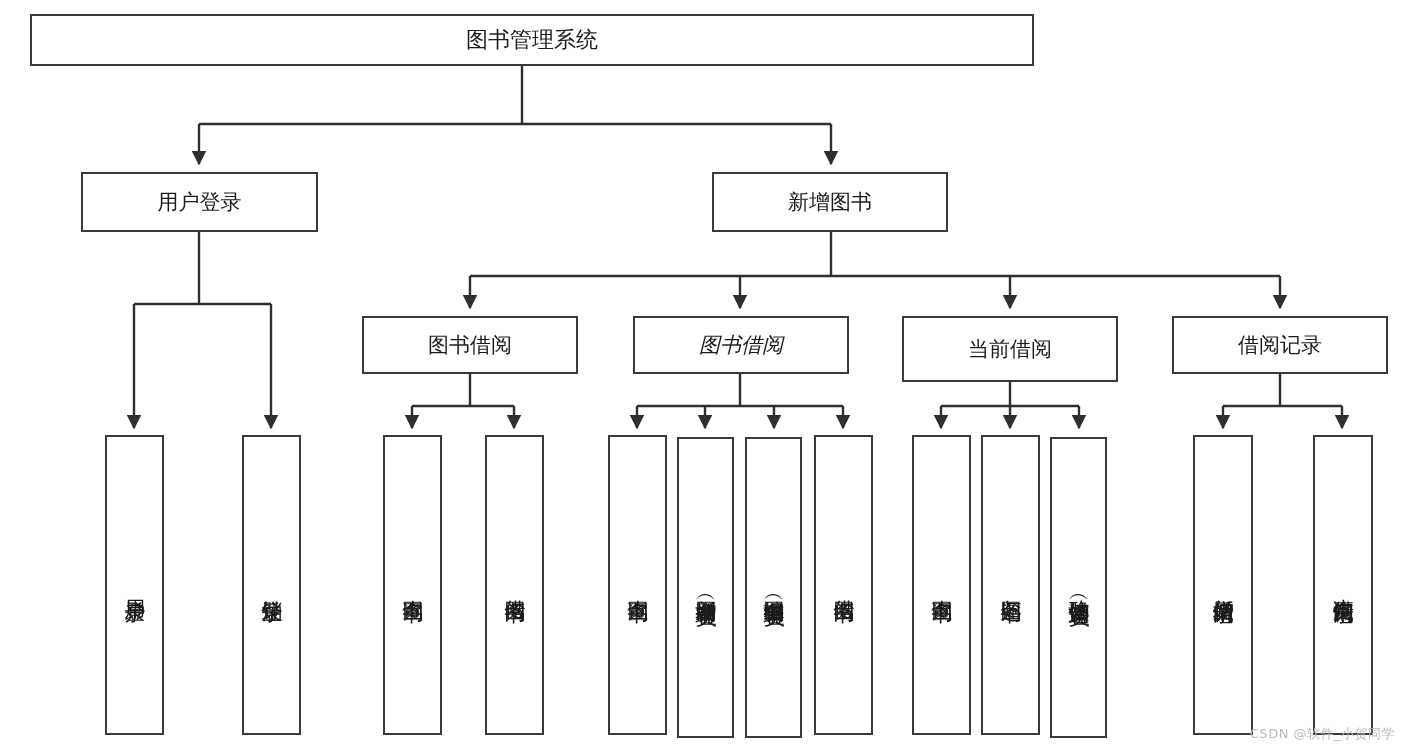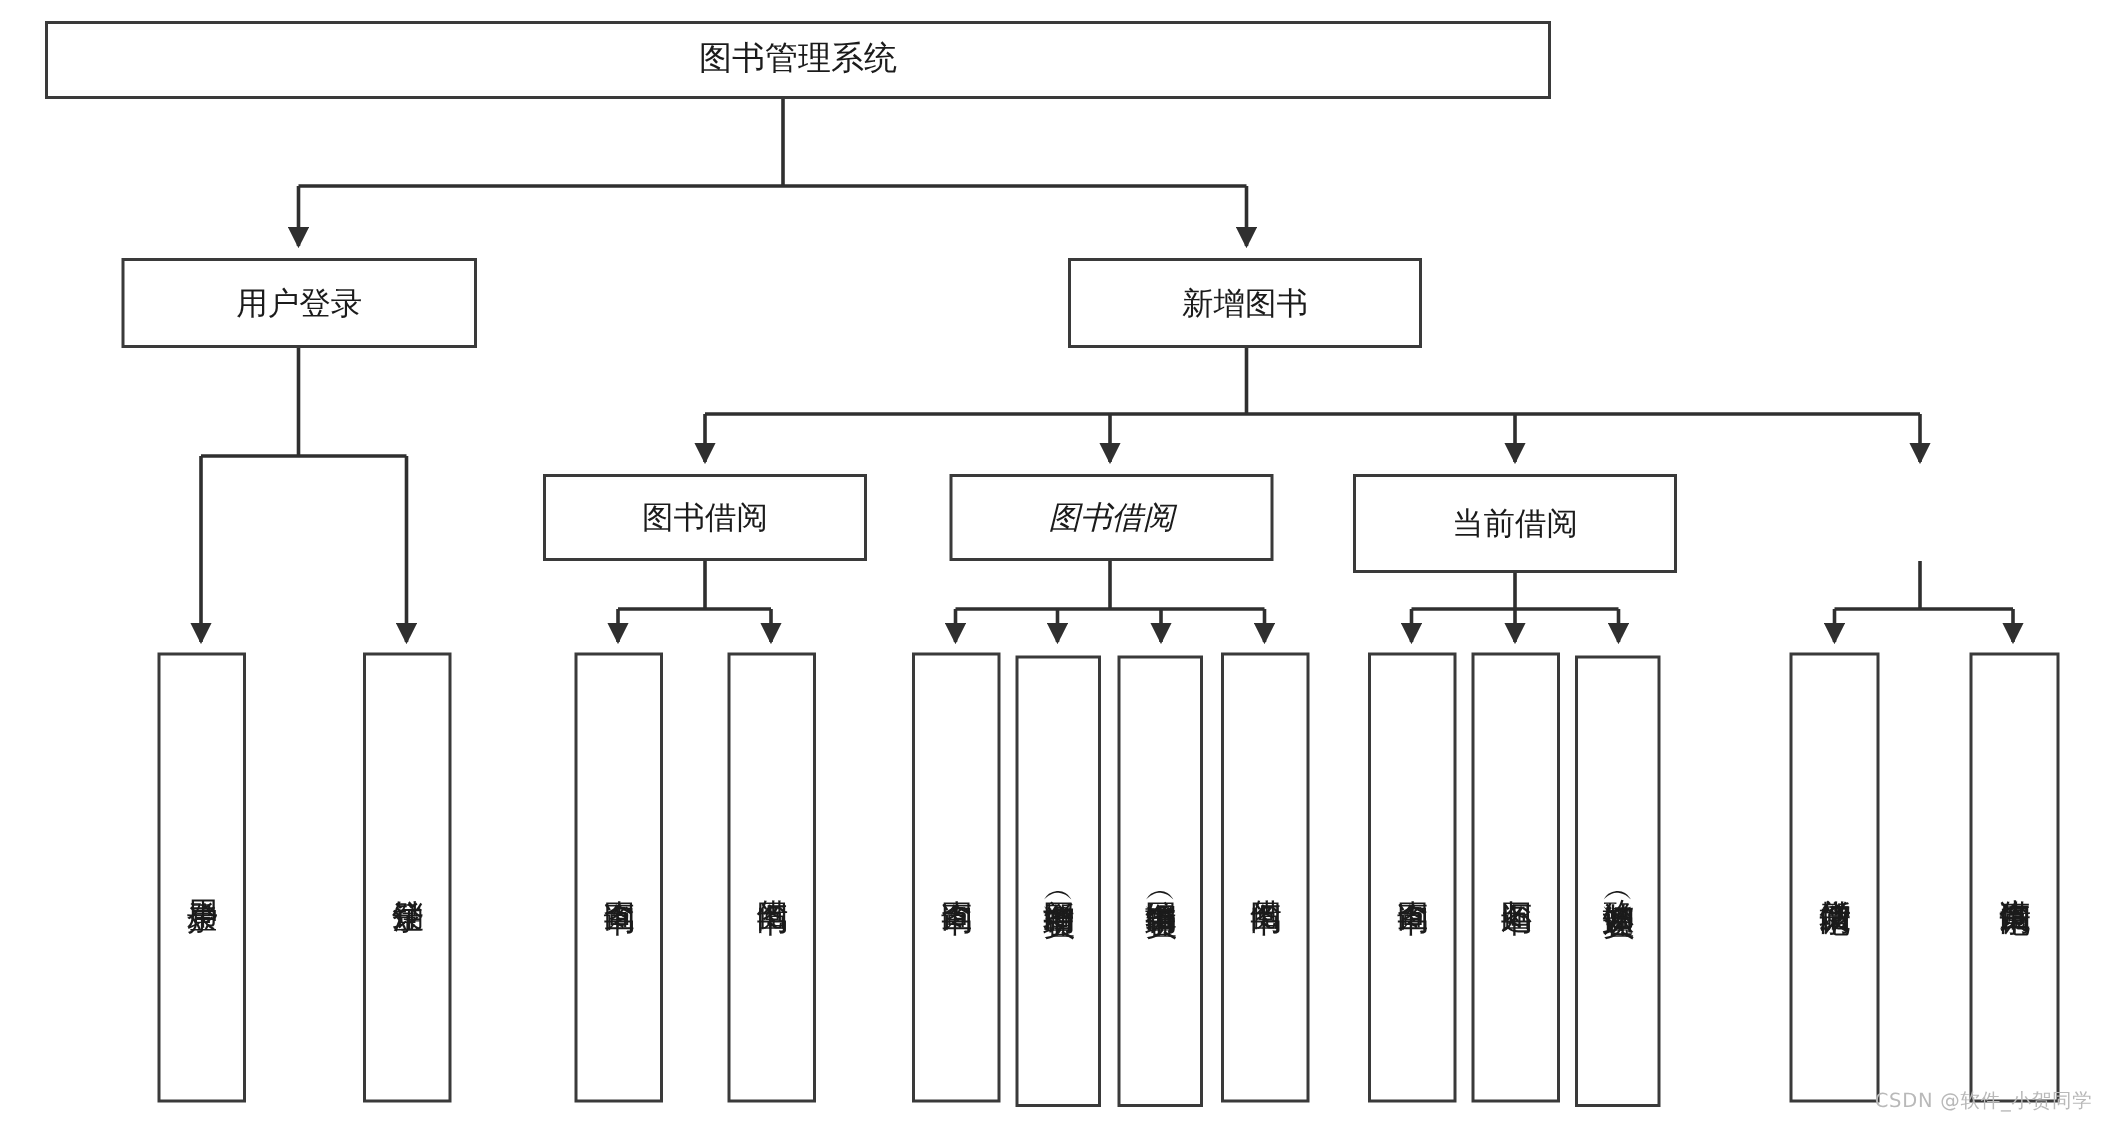--- a/index.html
+++ b/index.html
@@ -139,20 +139,23 @@
 
   <div class="node h" style="left:362px; top:316px; width:216px; height:58px;">
     <span class="htext">图书借阅</span>
   </div>
   <div class="node h" style="left:633px; top:316px; width:216px; height:58px;font-style:italic;">
     <span class="htext">图书借阅</span>
   </div>
   <div class="node h" style="left:902px; top:316px; width:216px; height:66px;">
     <span class="htext">当前借阅</span>
   </div>
+  <div class="node h" style="left:1172px; top:316px; width:216px; height:58px;">
+    <span class="htext">借阅记录</span>
+  </div>
 
   <div class="node v" style="left:105px; top:435px; width:59px; height:300px;">
     <span class="vtext">用户登录</span>
   </div>
   <div class="node v" style="left:242px; top:435px; width:59px; height:300px;">
     <span class="vtext">注销登录</span>
   </div>
 
   <div class="node v" style="left:383px; top:435px; width:59px; height:300px;">
     <span class="vtext">查询图书</span>

